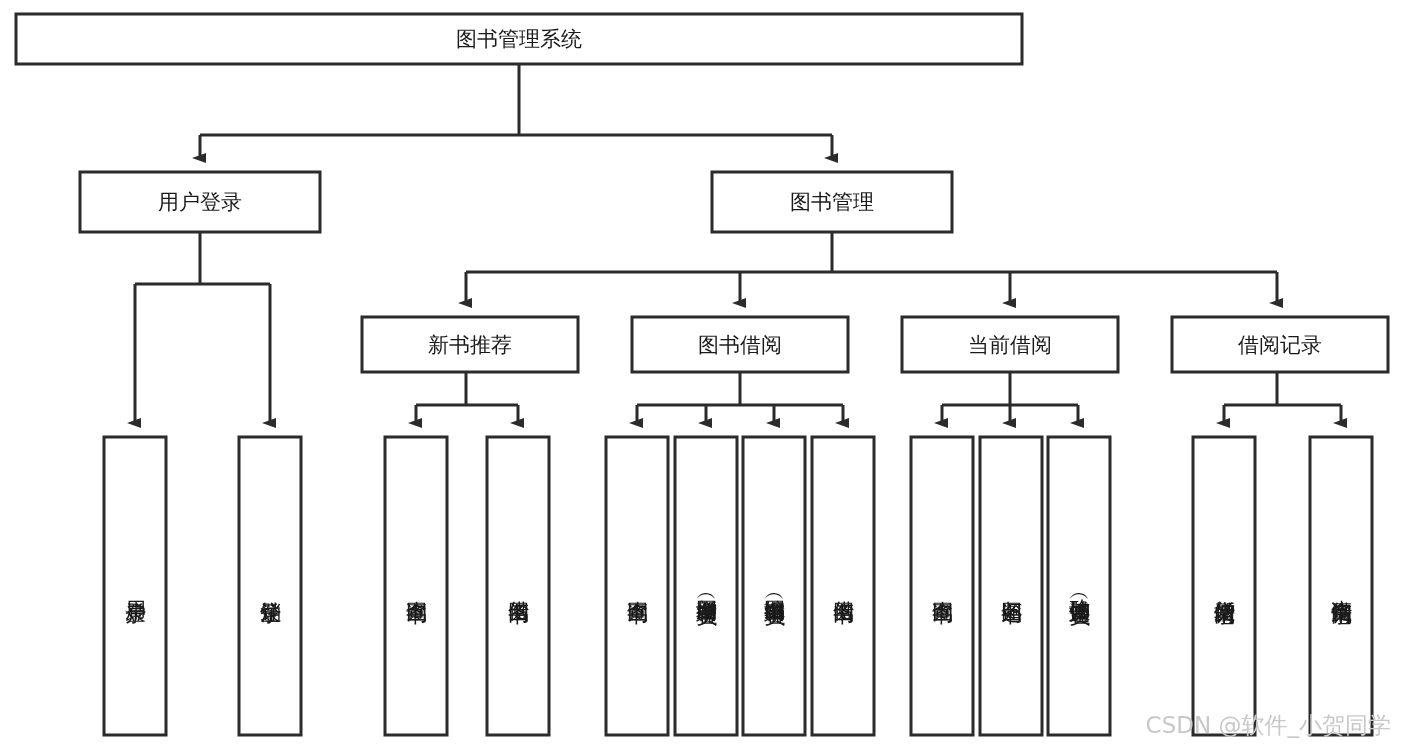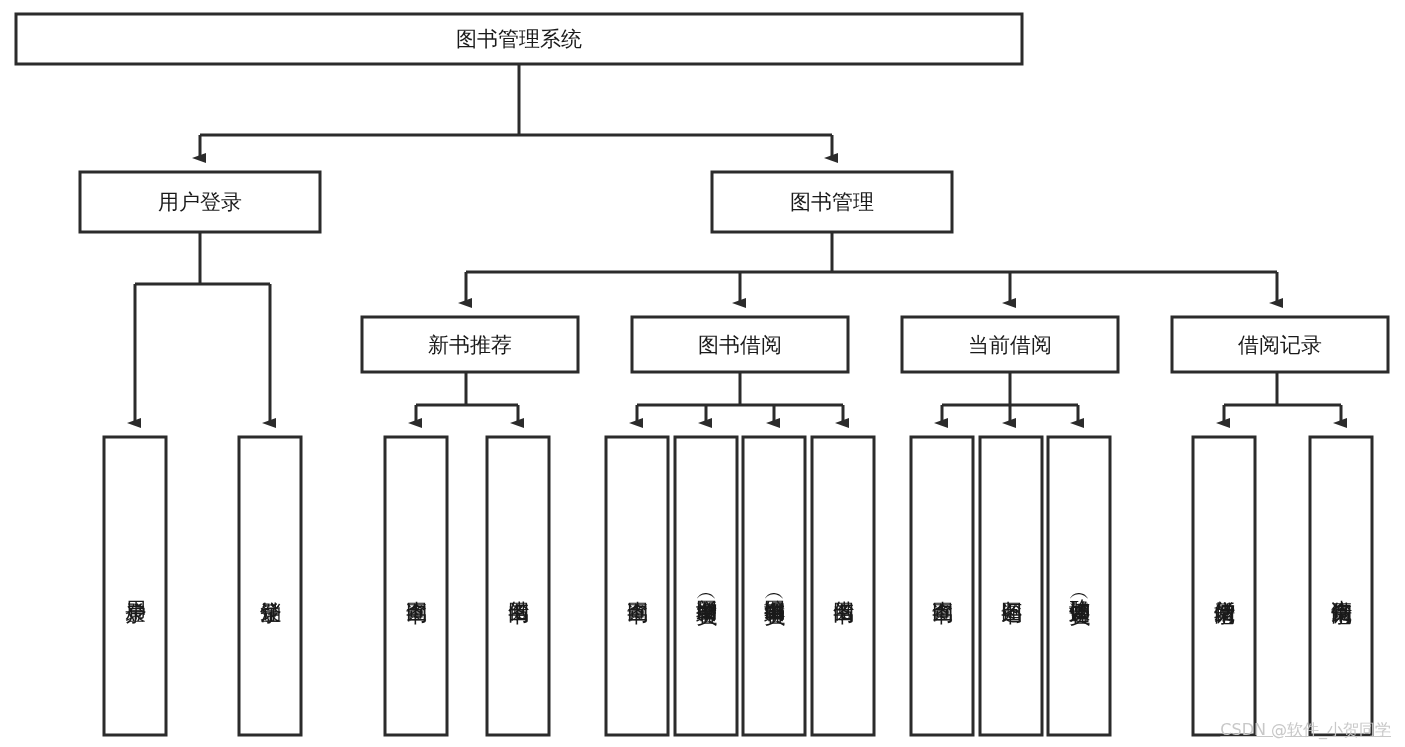--- a/index.html
+++ b/index.html
@@ -23,22 +23,22 @@
     letter-spacing:1px;
     display:flex;align-items:center;justify-content:center;
     width:100%;height:100%;box-sizing:border-box;
     text-align:center;white-space:nowrap;
   }
   .leaf-fo-inner{width:100%;height:100%;display:flex;
     align-items:center;justify-content:center;}
   .watermark{
     position:absolute;right:14px;bottom:6px;
     font-family:"DejaVu Sans","Liberation Sans",sans-serif;
-    font-size:16px;color:#c8c8c8;white-space:nowrap;
-    pointer-events:none;user-select:none;text-decoration:underline;
+    font-size:23px;color:#c8c8c8;white-space:nowrap;
+    pointer-events:none;user-select:none;
   }
 </style>
 </head>
 <body>
 
 <svg id="diagram" viewBox="0 0 1405 747" xmlns="http://www.w3.org/2000/svg">
 
   <defs>
     <marker id="arrow" markerWidth="14" markerHeight="14" refX="5" refY="6" orient="auto" markerUnits="userSpaceOnUse">
       <path d="M0,0 L10,0 L5,14 Z" class="arrow-head"></path>

